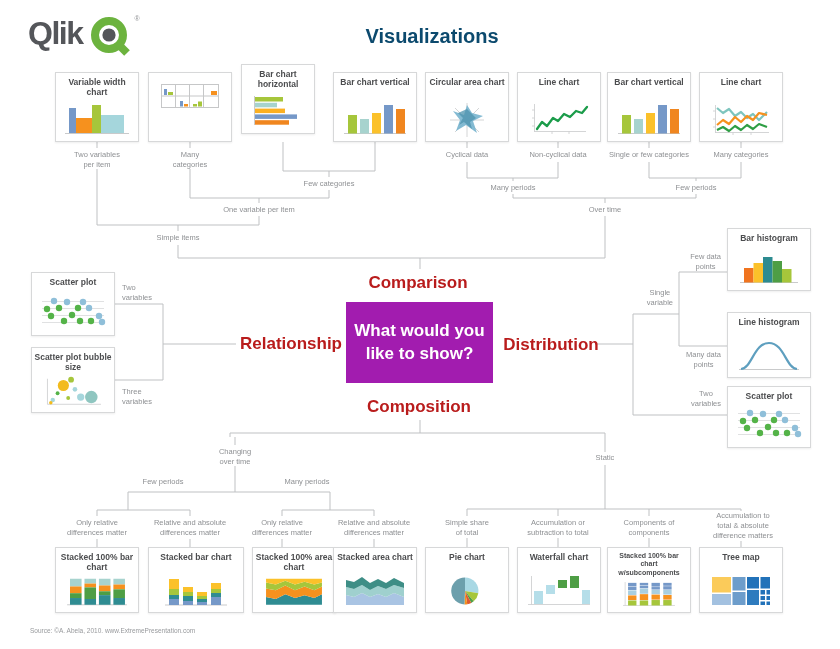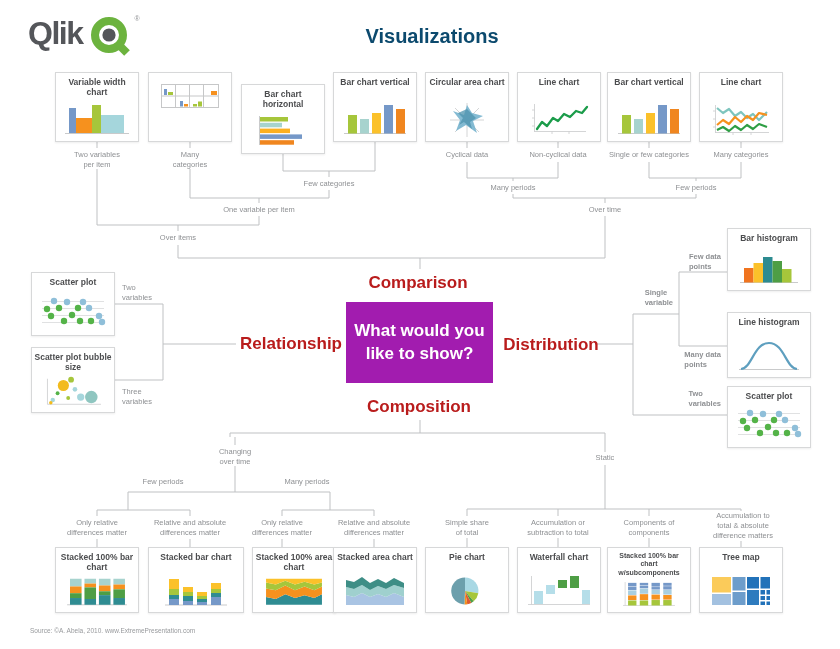--- a/index.html
+++ b/index.html
@@ -5,21 +5,21 @@
   html,body{margin:0;padding:0;background:#fff;}
   body{width:840px;height:649px;position:relative;font-family:"Liberation Sans",sans-serif;overflow:hidden;}
   #lines{position:absolute;left:0;top:0;z-index:0;}
   .box{position:absolute;background:#fff;border:1px solid #D7D8D9;box-shadow:0 1px 2px rgba(0,0,0,.07);
        display:flex;flex-direction:column;align-items:center;justify-content:space-between;
        padding:4px 2px 3px;box-sizing:border-box;z-index:2;}
   .bt{font-size:8.5px;font-weight:bold;color:#4C4D4F;line-height:1.2;text-align:center;}
   .bt.sm{font-size:7px;}
   .cl{position:absolute;font-size:7.5px;color:#8E9093;line-height:1.3;text-align:center;
       white-space:pre-line;transform:translateX(-50%);z-index:2;}
-  .cl.r{transform:none;text-align:left;font-weight:bold;}
+  .cl.r{transform:none;text-align:center;}
   .cl.l{transform:none;text-align:left;}
   .hd{position:absolute;transform:translate(-50%,-50%);font-size:17px;font-weight:bold;color:#b91c1c;
       z-index:2;white-space:nowrap;}
   .qq{position:absolute;left:346px;top:302px;width:147px;height:81px;background:#a21caf;color:#fff;
       display:flex;align-items:center;justify-content:center;text-align:center;font-size:17px;
       font-weight:bold;line-height:1.35;z-index:3;padding:0 2px;box-sizing:border-box;}
   .title{position:absolute;left:432px;top:25px;transform:translateX(-50%);font-size:20px;
          font-weight:bold;color:#0c4a6e;z-index:2;}
   .logo{position:absolute;left:28px;top:13px;display:flex;align-items:flex-start;z-index:2;}
   .logo .wm{font-size:32px;font-weight:bold;color:#54565A;letter-spacing:-1.5px;line-height:1.25;}
@@ -87,21 +87,21 @@
       </g>
     <rect x="9" y="12" width="3" height="6" fill="#7598C8"></rect>
       <rect x="13" y="15" width="5" height="3" fill="#A6C63B"></rect>
     <rect x="56" y="14" width="6" height="4" fill="#F6911E"></rect>
     <rect x="25" y="24" width="3" height="5.5" fill="#7598C8"></rect>
       <rect x="29" y="27" width="4" height="2.5" fill="#F6911E"></rect>
     <rect x="38" y="27" width="4" height="2.5" fill="#A6C63B"></rect>
       <rect x="43" y="24.5" width="4" height="5" fill="#A6C63B"></rect>
   </svg>
 </div>
-<div class="box" style="left:241px;top:84px;width:84px;height:70px">
+<div class="box" style="left:241px;top:64px;width:74px;height:70px">
   <div class="bt">Bar chart horizontal</div>
   <svg width="70" height="38" viewBox="0 0 70 38">
     <line x1="11.5" y1="4" x2="11.5" y2="33" stroke="#C9CACB"></line>
     <rect x="12" y="5" width="28" height="4.5" fill="#A6C63B"></rect>
       <rect x="12" y="10.8" width="22" height="4.5" fill="#A7D3CE"></rect>
     <rect x="12" y="16.6" width="30" height="4.5" fill="#FBB021"></rect>
       <rect x="12" y="22.4" width="42" height="4.5" fill="#7598C8"></rect>
     <rect x="12" y="28.2" width="34" height="4.5" fill="#F0861F"></rect>
   </svg>
 </div>
@@ -426,21 +426,21 @@
       <rect x="60.5" y="30.5" width="3.5" height="3.5" fill="#2272B9"></rect>
   </svg>
 </div>
 
 <div class="cl" style="left:97px;top:150px">Two variables
 per item</div>
 <div class="cl" style="left:190px;top:150px">Many
 categories</div>
 <div class="cl" style="left:329px;top:179px">Few categories</div>
 <div class="cl" style="left:259px;top:205px">One variable per item</div>
-<div class="cl" style="left:178px;top:233px">Over items</div>
+<div class="cl" style="left:178px;top:233px">Simple items</div>
 <div class="cl" style="left:467px;top:150px">Cyclical data</div>
 <div class="cl" style="left:558px;top:150px">Non-cyclical data</div>
 <div class="cl" style="left:513px;top:183px">Many periods</div>
 <div class="cl" style="left:649px;top:150px">Single or few categories</div>
 <div class="cl" style="left:741px;top:150px">Many categories</div>
 <div class="cl" style="left:696px;top:183px">Few periods</div>
 <div class="cl" style="left:605px;top:205px">Over time</div>
 <div class="cl l" style="left:122px;top:283px">Two
 variables</div>
 <div class="cl l" style="left:122px;top:387px">Three

